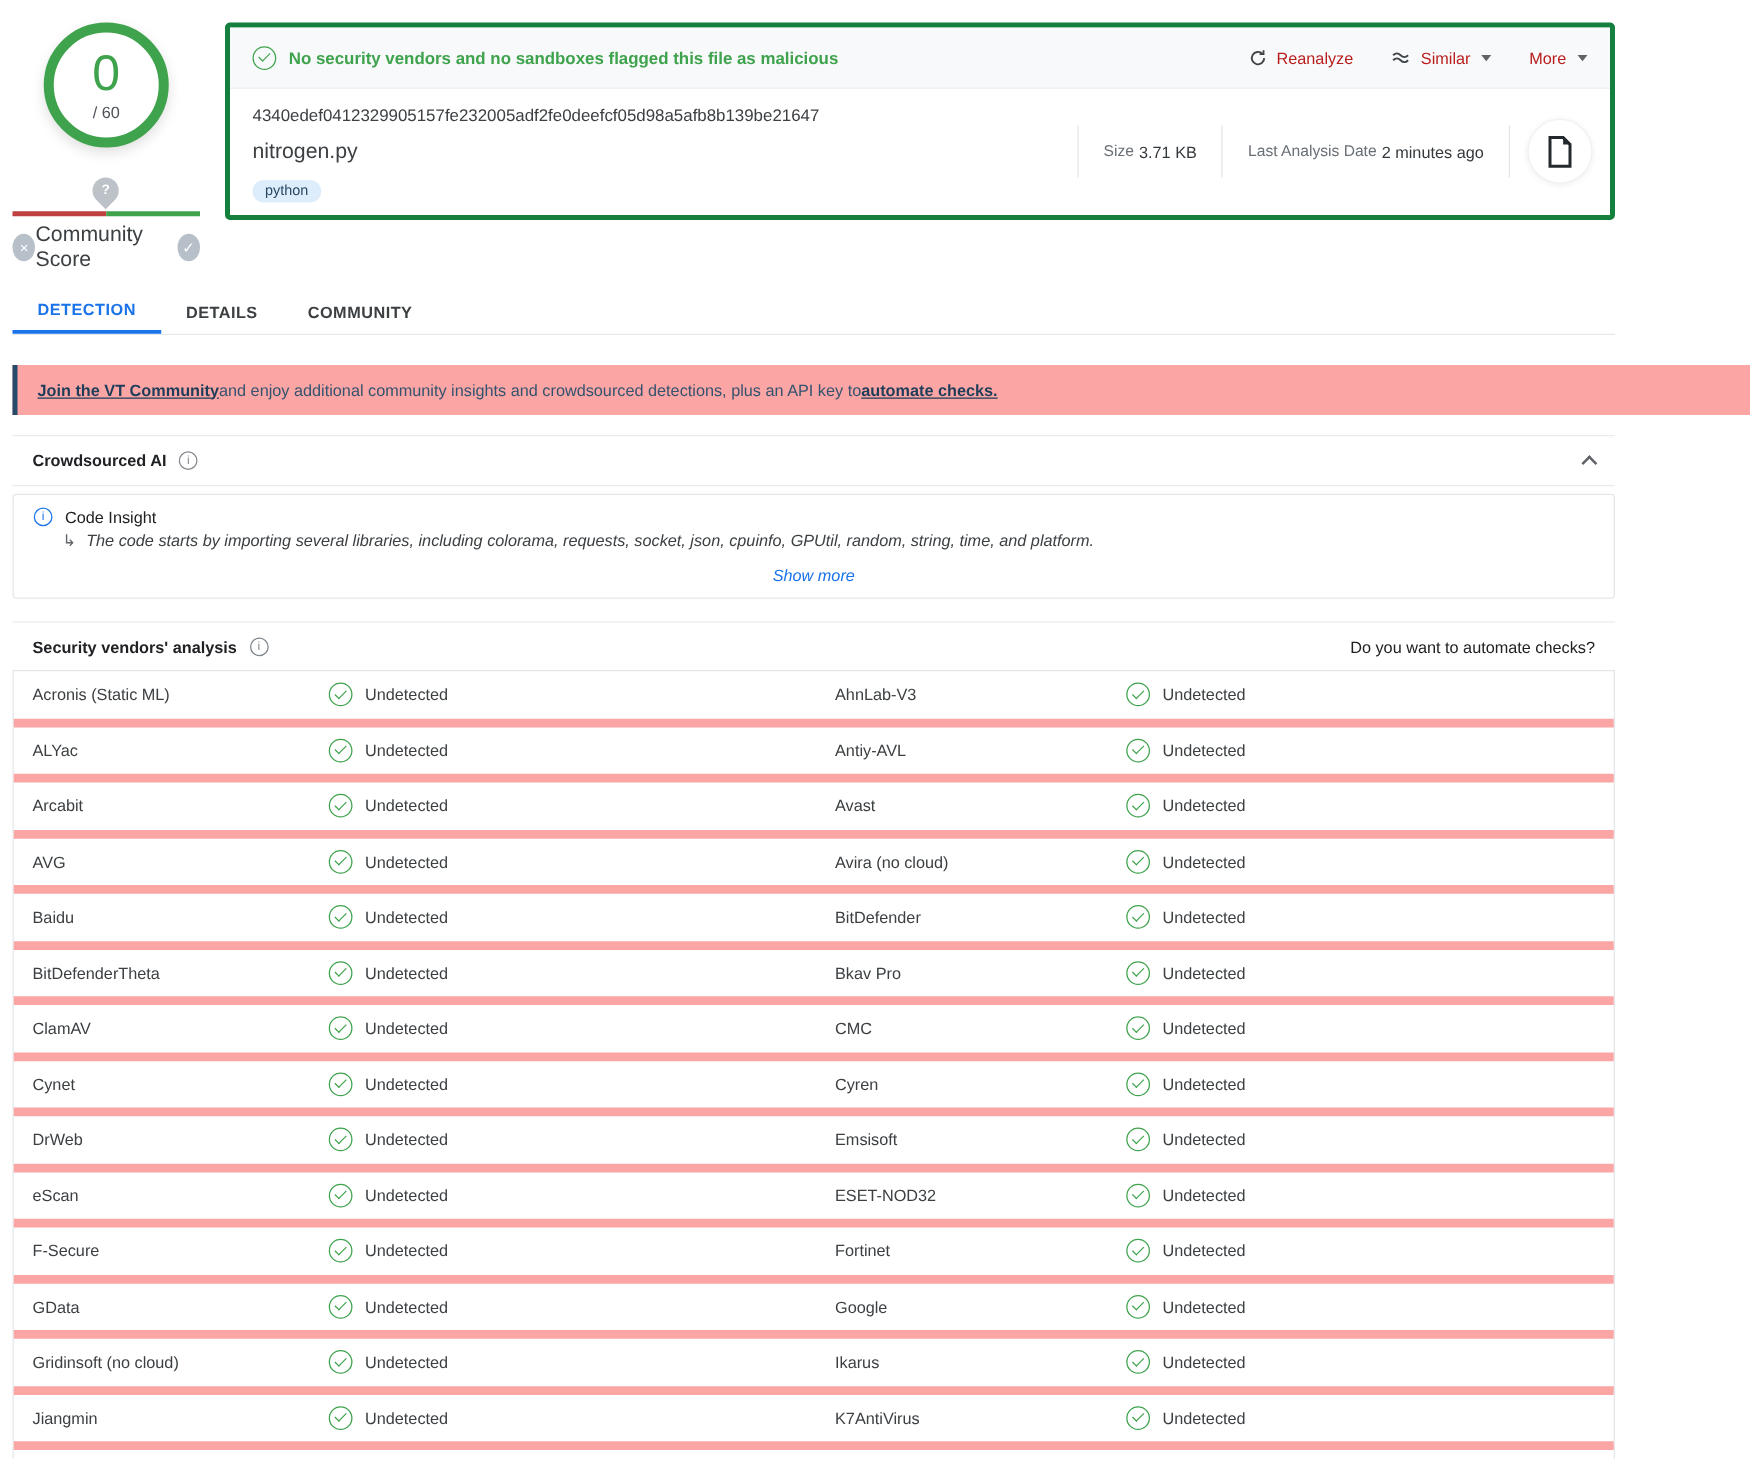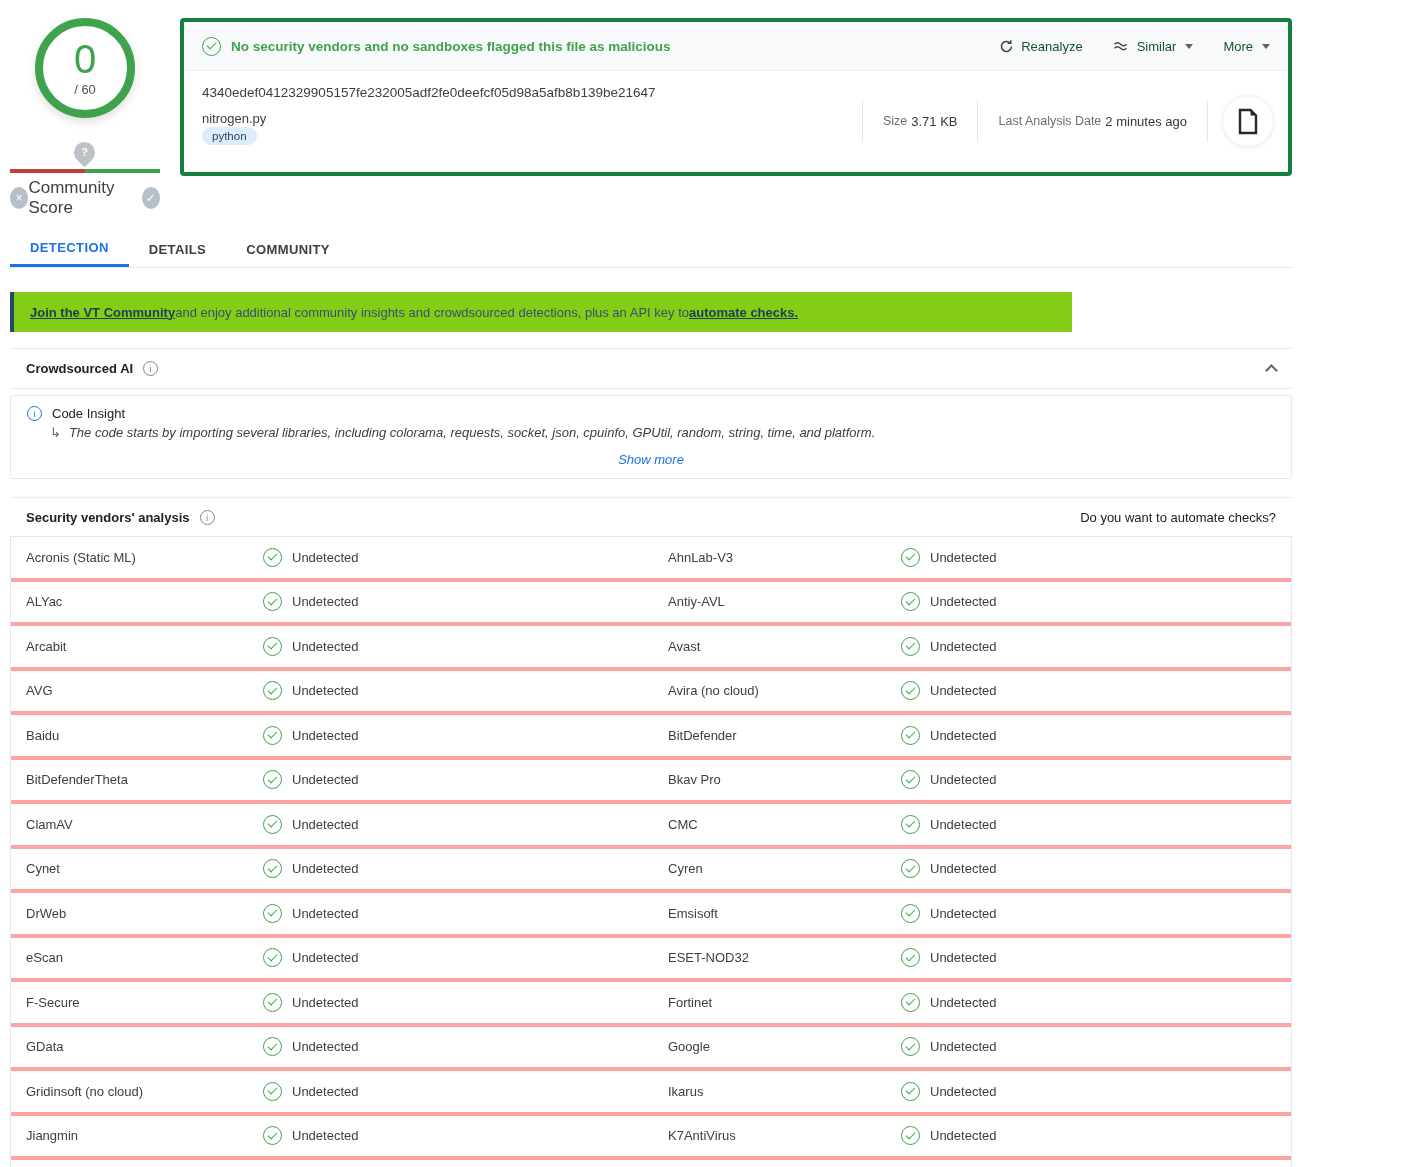--- a/index.html
+++ b/index.html
@@ -40,50 +40,50 @@
   .card-top { height:49px; background:#f8f9fa; border-bottom:1px solid #eceef0;
     display:flex; align-items:center; padding:0 18px; }
   .verdict { display:flex; align-items:center; gap:10px; color:#3fa34d;
     font-weight:bold; font-size:13.5px; }
   .check { width:19px; height:19px; border:1.5px solid #3fa34d; border-radius:50%;
     position:relative; flex-shrink:0; }
   .check::after { content:""; position:absolute; left:3.5px; top:4.5px; width:8px;
     height:4px; border-left:1.6px solid #3fa34d; border-bottom:1.6px solid #3fa34d;
     transform:rotate(-45deg); }
   .actions { margin-left:auto; display:flex; align-items:center; gap:30px;
-    font-size:13px; color:#14532d; }
+    font-size:13px; color:#b91c1c; }
   .action { display:flex; align-items:center; gap:7px; cursor:pointer; }
   .caret-down { width:0; height:0; border-left:4px solid transparent;
     border-right:4px solid transparent; border-top:5px solid #5f6368; margin-left:2px; }
 
   .card-bottom { position:relative; height:100px; padding:14px 18px; }
   .hash { font-size:13.5px; color:#3c4043; margin-bottom:11px; }
-  .fname { font-size:13px; color:#3c4043; }
+  .fname { font-size:17px; color:#3c4043; margin-bottom:12px; }
   .tag { display:inline-block; background:#ddedfb; color:#274763; font-size:11.5px;
     padding:3px 10px; border-radius:9px; cursor:pointer; }
   .meta { position:absolute; right:14px; top:50%; transform:translateY(-50%);
     display:flex; align-items:center; }
   .vdiv { width:1px; height:42px; background:#e4e7ea; }
   .meta-block { padding:0 20px; display:flex; flex-direction:row; gap:4px; }
   .meta-label { font-size:12.5px; color:#696f75; }
   .meta-value { font-size:13px; color:#33383c; }
   .file-circle { width:52px; height:52px; border:1px solid #f0f1f3; border-radius:50%;
     box-shadow:0 1px 5px rgba(0,0,0,.07); display:flex; align-items:center;
     justify-content:center; margin-left:14px; background:#fff; }
 
   
   #tabs { position:absolute; left:10px; top:231px; width:1282px; height:37px;
     border-bottom:1px solid #e6e9eb; display:flex; }
   .tab { padding:0 20px; display:flex; align-items:center; font-size:13px;
     font-weight:bold; letter-spacing:.4px; color:#3c4043; height:100%; cursor:pointer; }
   .tab.active { color:#1a73e8; border-bottom:3px solid #1a73e8; }
 
   
-  #join-banner { position:absolute; left:10px; top:292px; width:1062px; height:40px;
-    background:#84cc16; border-left:4px solid #254b69; display:flex; align-items:center;
+  #join-banner { position:absolute; left:10px; top:292px; width:1390px; height:40px;
+    background:#fca5a5; border-left:4px solid #254b69; display:flex; align-items:center;
     padding-left:16px; font-size:13px; color:#33536e; }
   .jb-link { font-weight:bold; text-decoration:underline; color:#1d3d59; cursor:pointer; }
 
   
   .section-header { position:absolute; left:10px; width:1282px; height:41px;
     border-top:1px solid #e9ebee; border-bottom:1px solid #e9ebee;
     display:flex; align-items:center; padding:0 16px; }
   #crowdsourced-header { top:348px; }
   #vendors-header { top:497px; }
   .section-title { font-size:13px; font-weight:bold; color:#202124; }
@@ -102,21 +102,21 @@
   .ci-line { display:flex; gap:8px; margin-top:4px; margin-left:23px; font-size:13px; }
   .ret-arrow { color:#5f6368; font-style:normal; }
   .ci-text { font-style:italic; color:#3c4043; }
   .show-more { text-align:center; margin-top:12px; font-size:13px; color:#1a73e8;
     font-style:italic; cursor:pointer; }
 
   
   #vendors-table { position:absolute; left:10px; top:536px; width:1282px;
     border:1px solid #e4e7ea; background:#fff; }
   .vrow { display:grid; grid-template-columns:237px 405px 233px auto;
-    align-items:center; height:44.5px; border-bottom:4px solid #fca5a5;
+    align-items:center; height:44.5px; border-bottom:7px solid #fca5a5;
     padding-left:15px; }
   .vrow.partial { height:9px; border-bottom:none; }
   .vname { font-size:13px; color:#3c4043; }
   .vstatus { display:flex; align-items:center; gap:10px; font-size:13px; color:#3c4043; }
 </style>
 </head>
 <body>
 
 <div id="score-widget">
   <div class="gauge">

